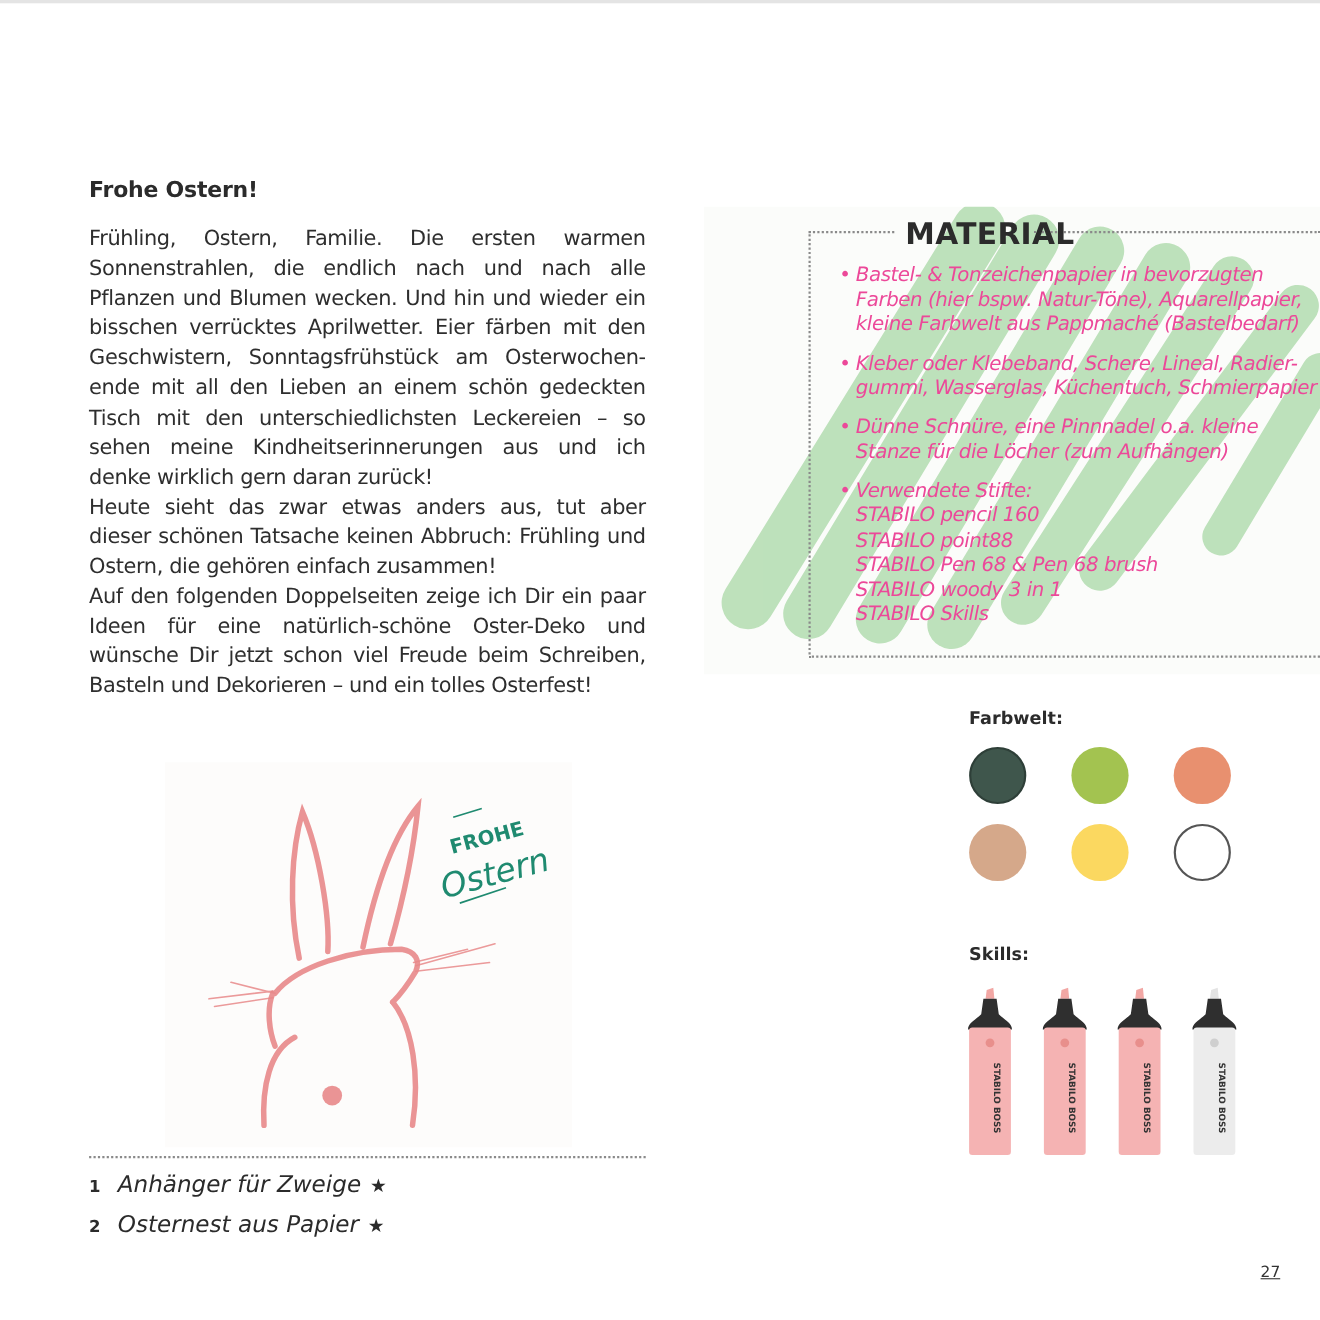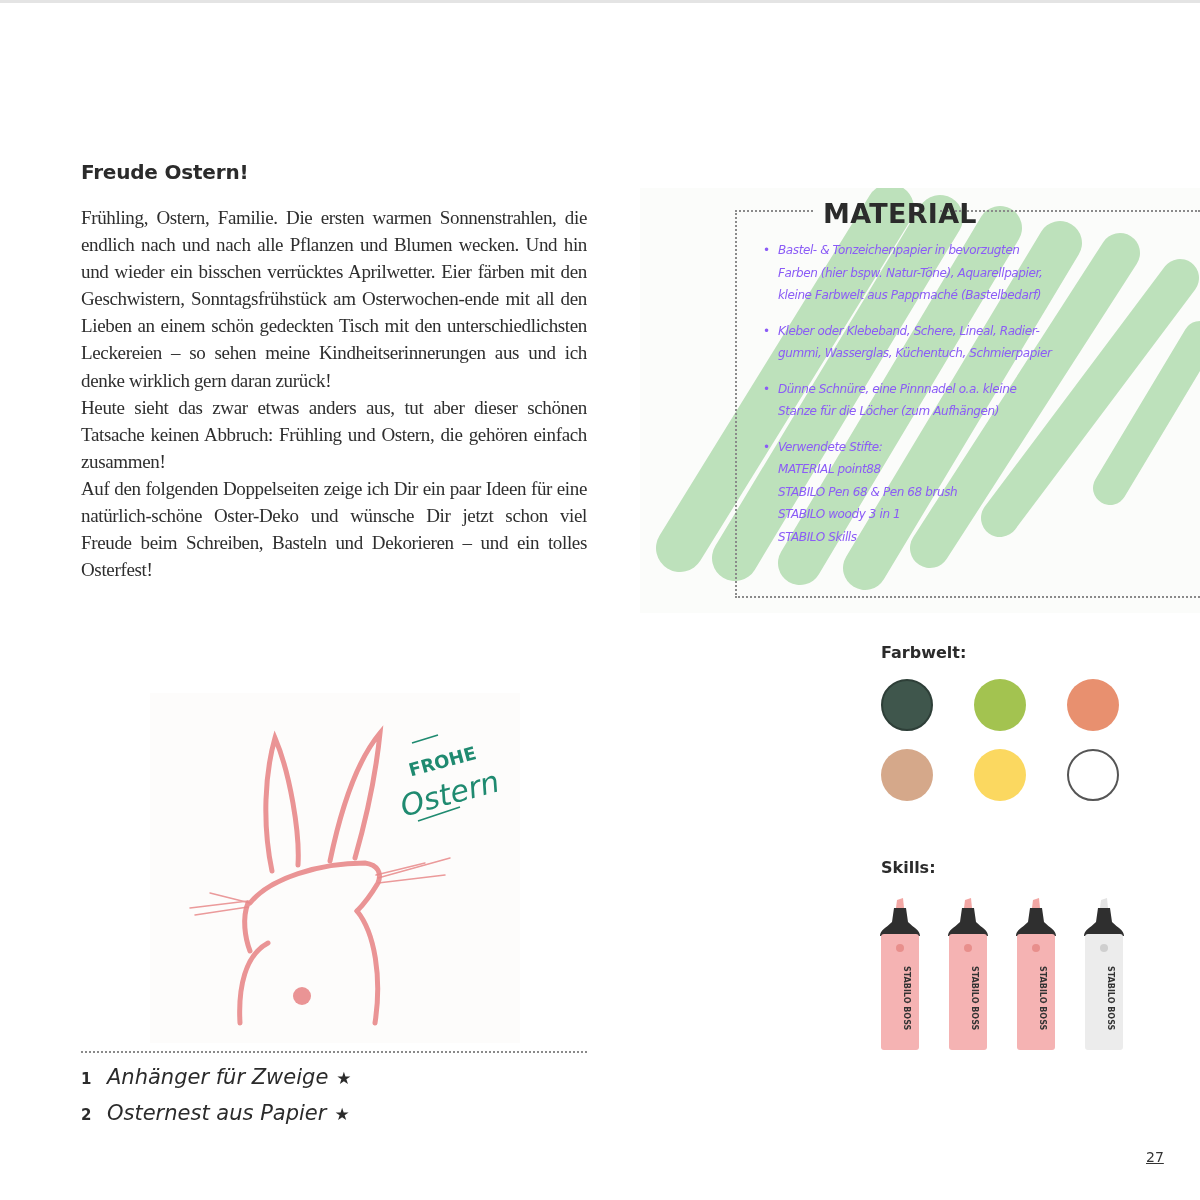--- a/index.html
+++ b/index.html
@@ -12,21 +12,21 @@
   .page-heading {
     position: absolute; left: 81px; top: 157px;
     font-size: 20px; font-weight: bold; color: #2b2b2b; margin: 0;
     letter-spacing: -0.2px;
   }
   .intro {
     position: absolute; left: 81px; top: 201px; width: 506px;
     font-size: 19px; line-height: 27.1px; text-align: justify;
     color: #2e2e2e; letter-spacing: -0.35px;
   }
-  .intro p { margin: 0; font-family: Liberation Serif, serif; }
+  .intro p { margin: 0; }
   
   .bunny-wrap {
     position: absolute; left: 150px; top: 690px; width: 370px; height: 350px;
     background: #fdfcfb;
   }
   .bunny-wrap svg { width: 100%; height: 100%; }
   .divider {
     position: absolute; left: 81px; top: 1048px; width: 506px;
     border-top: 2px dotted #8a8a8a;
   }
@@ -61,21 +61,21 @@
   .material-title {
     position: absolute; left: 823px; top: 195px;
     font-size: 27px; font-weight: bold; color: #2b2b2b; letter-spacing: 0.3px;
   }
   .material-list {
     position: absolute; left: 763px; top: 236px; width: 420px;
     list-style: none; margin: 0; padding: 0;
   }
   .material-list li {
     position: relative; padding-left: 15px; margin-bottom: 13px;
-    font-style: italic; font-size: 12px; line-height: 22.5px; color: #8b5cf6;
+    font-style: italic; font-size: 18px; line-height: 22.5px; color: #ec4899;
     letter-spacing: -0.4px;
   }
   .material-list li::before {
     content: "\2022"; position: absolute; left: 0; top: 0; font-style: normal;
   }
   .material-list li .line { display: block; white-space: nowrap; }
 
   .section-label {
     position: absolute; font-size: 16px; font-weight: bold; color: #2b2b2b;
   }
@@ -90,21 +90,21 @@
     position: absolute; left: 878px; top: 893px; display: flex; gap: 24px;
   }
   .marker { width: 44px; height: 158px; }
   .page-number {
     position: absolute; left: 1146px; top: 1146px; font-size: 14px; color: #333; text-decoration: underline;
   }
 </style>
 </head>
 <body>
 
-<h1 class="page-heading">Freude Ostern!</h1>
+<h1 class="page-heading">Frohe Ostern!</h1>
 
 <div class="intro">
   <p>Frühling, Ostern, Familie. Die ersten warmen Sonnenstrahlen, die endlich nach und nach alle Pflanzen und Blumen wecken. Und hin und wieder ein bisschen verrücktes Aprilwetter. Eier färben mit den Geschwistern, Sonntagsfrühstück am Osterwochen-ende mit all den Lieben an einem schön gedeckten Tisch mit den unterschiedlichsten Leckereien – so sehen meine Kindheitserinnerungen aus und ich denke wirklich gern daran zurück!</p>
   <p>Heute sieht das zwar etwas anders aus, tut aber dieser schönen Tatsache keinen Abbruch: Frühling und Ostern, die gehören einfach zusammen!</p>
   <p>Auf den folgenden Doppelseiten zeige ich Dir ein paar Ideen für eine natürlich-schöne Oster-Deko und wünsche Dir jetzt schon viel Freude beim Schreiben, Basteln und Dekorieren – und ein tolles Osterfest!</p>
 </div>
 
 <div class="bunny-wrap">
   <svg viewBox="0 0 370 350">
     <g fill="none" stroke="#e8898a" stroke-width="5" stroke-linecap="round" opacity="0.9">
@@ -181,21 +181,22 @@
   <li>
     <span class="line">Kleber oder Klebeband, Schere, Lineal, Radier-</span>
     <span class="line">gummi, Wasserglas, Küchentuch, Schmierpapier</span>
   </li>
   <li>
     <span class="line">Dünne Schnüre, eine Pinnnadel o.a. kleine</span>
     <span class="line">Stanze für die Löcher (zum Aufhängen)</span>
   </li>
   <li>
     <span class="line">Verwendete Stifte:</span>
-    <span class="line">MATERIAL point88</span>
+    <span class="line">STABILO pencil 160</span>
+    <span class="line">STABILO point88</span>
     <span class="line">STABILO Pen 68 &amp; Pen 68 brush</span>
     <span class="line">STABILO woody 3 in 1</span>
     <span class="line">STABILO Skills</span>
   </li>
 </ul>
 
 <div class="section-label" style="left:881px; top:640px;">Farbwelt:</div>
 <div class="swatches">
   <div class="swatch" style="background:#3f564c; border:2px solid #2e3f38;"></div>
   <div class="swatch" style="background:#a3c350;"></div>

